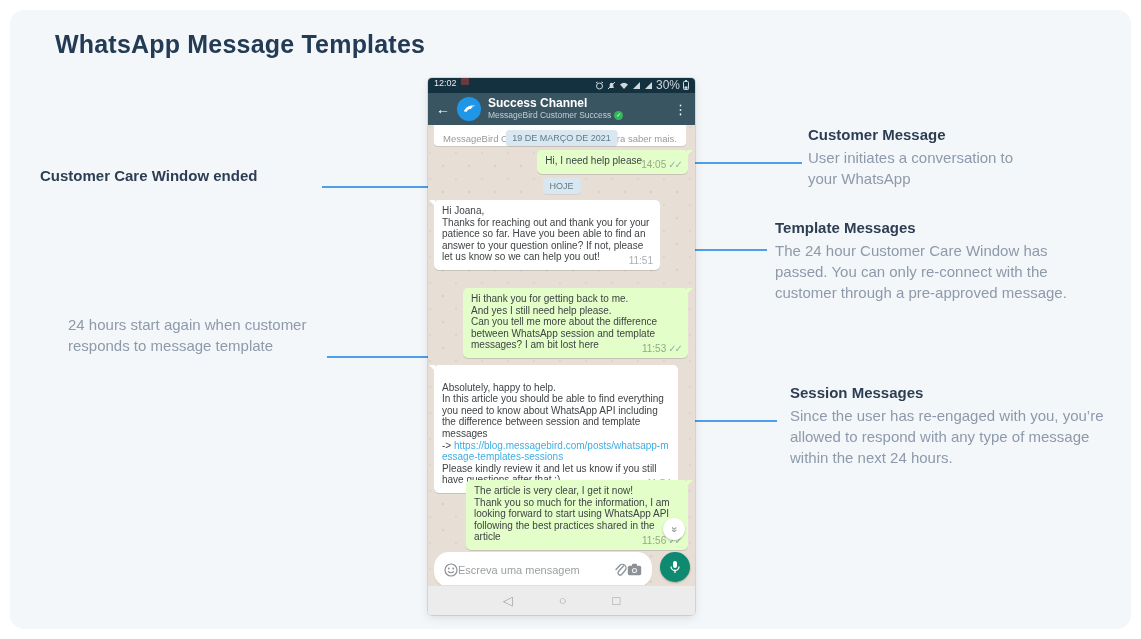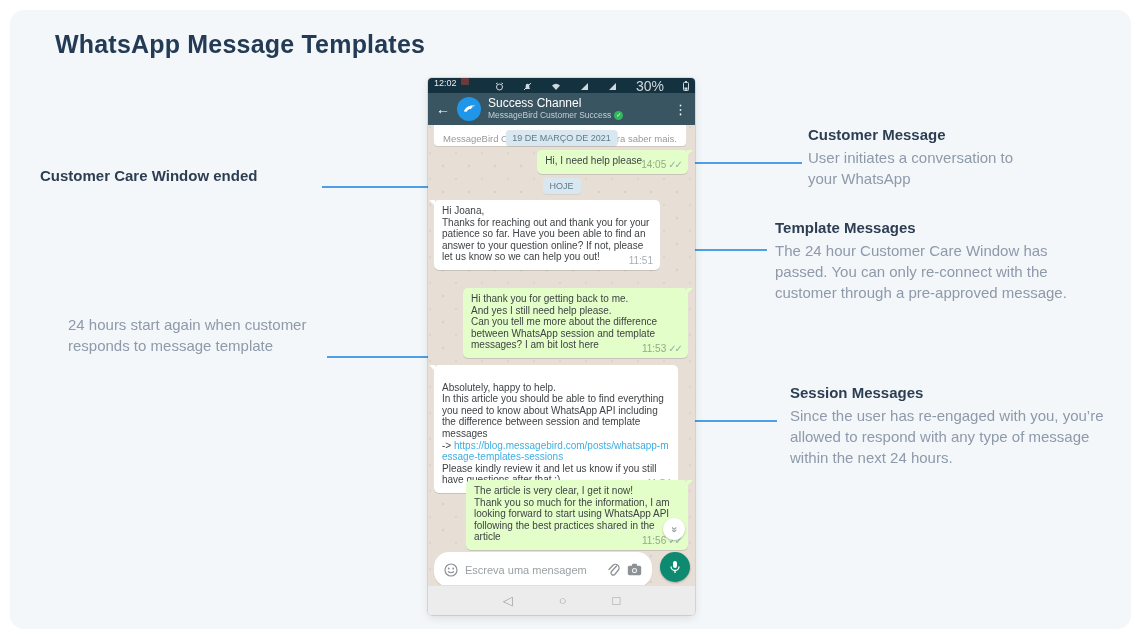--- a/index.html
+++ b/index.html
@@ -23,28 +23,28 @@
   
   .cline { position:absolute; height:2px; background:#2f8fe5; opacity:.85; }
   .cdot { position:absolute; width:14px; height:14px; border-radius:50%; background:#2a8ae8; }
 
   
   .phone { position:absolute; left:428px; top:78px; width:267px; height:537px; background:#fff;
            border-radius:4px; overflow:hidden;
            box-shadow:0 0 0 1px rgba(0,0,0,.10), 0 3px 10px rgba(0,0,0,.10); }
   .statusbar { height:15px; background:#14313f; display:flex; align-items:flex-start; padding:0 6px;
                color:#e4ebee; font-size:9px; }
-  .sb-right { margin-left:auto; display:flex; align-items:center; gap:19px; color:#cfd8dc; font-size:14px; }
+  .sb-right { margin-left:auto; display:flex; align-items:center; gap:3px; color:#cfd8dc; font-size:12px; }
   .carrier { width:8px; height:7px; background:#7a3b3b; border-radius:1px; margin-left:4px; opacity:.85; }
   .appbar { height:32px; background:#3a5562; display:flex; align-items:center; padding:0 8px; gap:7px; }
   .back { color:#fff; font-size:14px; line-height:1; }
   .avatar { width:24px; height:24px; border-radius:50%; background:#1f96e8; flex:0 0 auto;
             display:flex; align-items:center; justify-content:center; }
   .ab-titles { display:flex; flex-direction:column; line-height:1.15; min-width:0; }
-  .ab-title { color:#fff; font-size:12px; font-weight:400; }
+  .ab-title { color:#fff; font-size:12px; font-weight:700; }
   .ab-sub { color:#c3ced4; font-size:8.5px; display:flex; align-items:center; gap:3px; }
   .badge { width:9px; height:9px; border-radius:50%; background:#35b65c; color:#fff; font-size:6px;
            display:inline-flex; align-items:center; justify-content:center; }
   .menu { margin-left:auto; color:#fff; font-size:13px; }
 
   .chat { position:relative; height:460px; overflow:hidden; background-color:#e7dfd6;
           background-image:radial-gradient(circle, rgba(150,130,100,.16) 1px, transparent 1.7px),
                            radial-gradient(circle, rgba(150,130,100,.10) 1px, transparent 1.7px);
           background-size:26px 26px, 26px 26px; background-position:2px 2px, 15px 15px; }
 
@@ -73,21 +73,21 @@
   .m4 { top:240px; left:6px; width:244px; }
   .m5 { top:355px; right:7px; width:222px; }
   .msg a, .link { color:#3daee3; text-decoration:none; word-break:break-all; }
 
   .fab { position:absolute; top:393px; left:235px; width:22px; height:22px; border-radius:50%; background:#fff;
          box-shadow:0 1px 2px rgba(0,0,0,.25); display:flex; align-items:center; justify-content:center; }
   .fab span { color:#9aa0a5; font-size:11px; font-weight:700; transform:rotate(90deg); line-height:1; }
 
   .composer { position:absolute; left:0; right:0; top:427px; height:30px; }
   .pill { position:absolute; left:6px; width:218px; height:35px; background:#fff; border-radius:15px;
-          box-shadow:0 1px 1px rgba(0,0,0,.12); display:flex; align-items:center; gap:7px; padding:0 10px; }
+          box-shadow:0 1px 1px rgba(0,0,0,.12); display:flex; align-items:center; padding:0 10px; }
   .placeholder { flex:1; color:#9aa0a3; font-size:11px; white-space:nowrap; overflow:hidden; }
   .mic { position:absolute; right:5px; top:0; width:30px; height:30px; border-radius:50%; background:#0d8a6f;
          display:flex; align-items:center; justify-content:center; box-shadow:0 1px 2px rgba(0,0,0,.25); }
 
   .navbar { height:30px; background:#ececec; border-top:1px solid #e0e0e0; display:flex; align-items:center;
             justify-content:center; gap:46px; color:#a2a2a2; font-size:13px; }
 
   .icon { display:inline-flex; align-items:center; }
 </style>
 </head>

